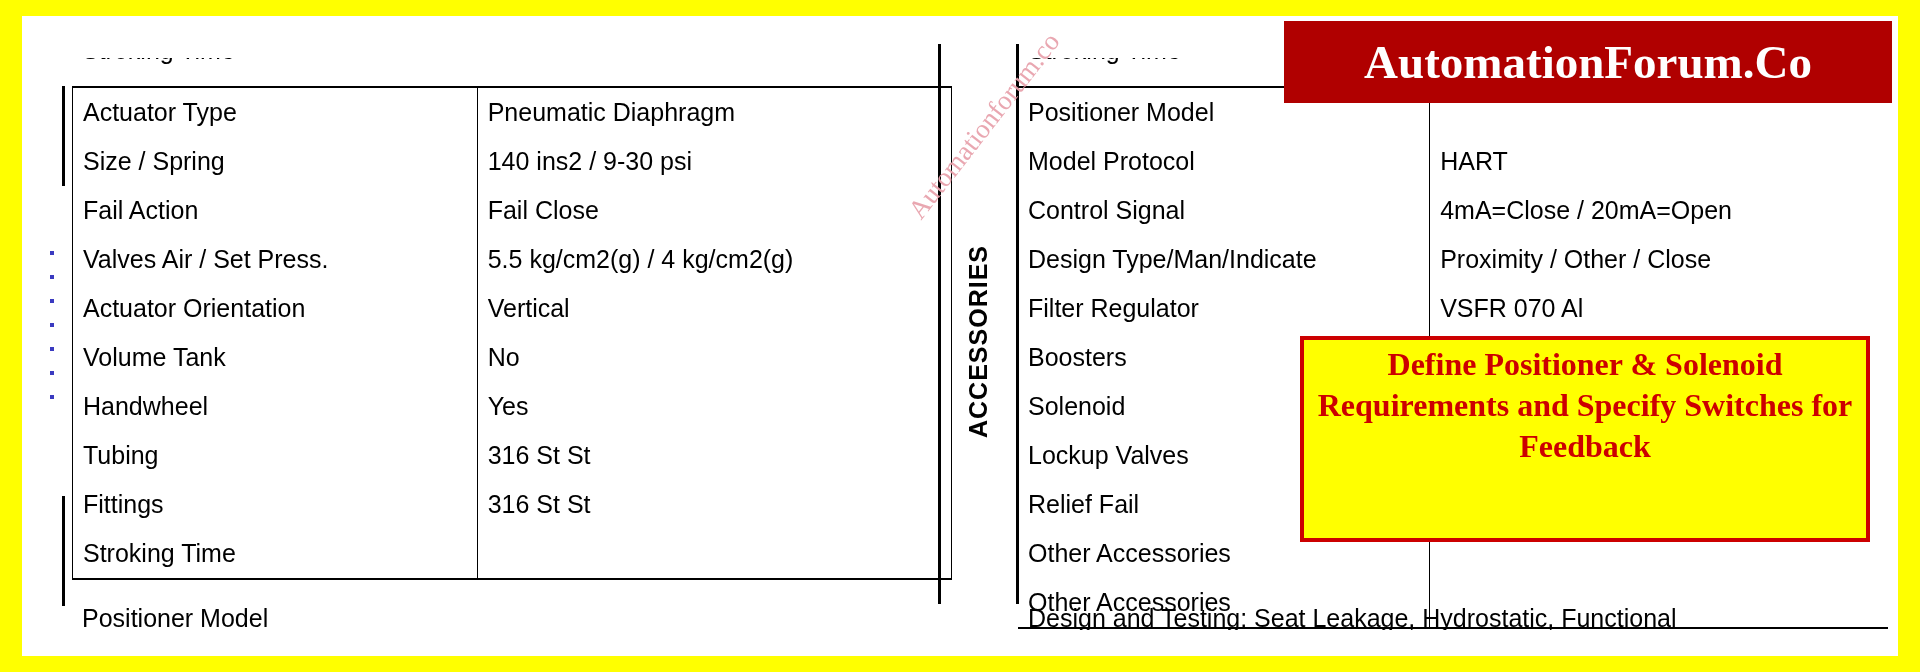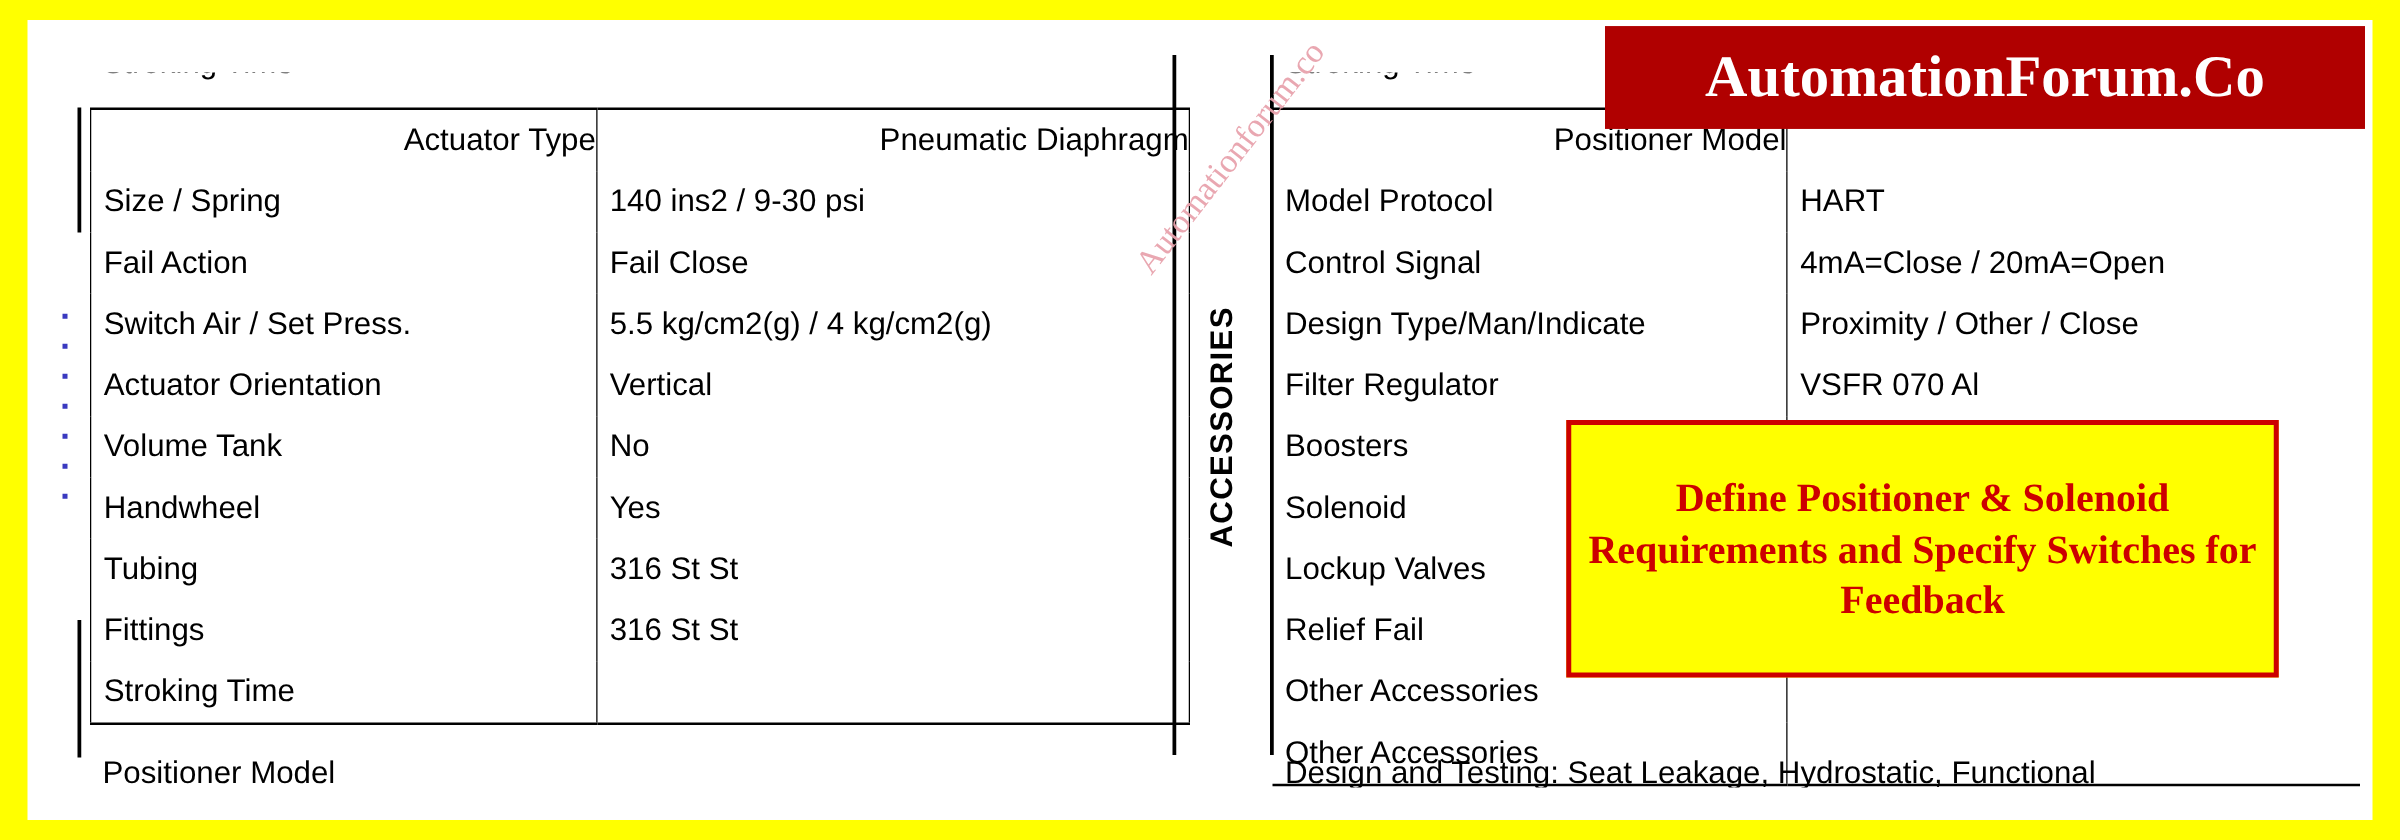--- a/index.html
+++ b/index.html
@@ -43,21 +43,21 @@
   .spec-table td {
     padding: 2px 0 2px 10px;
     border: 1px solid #000000;
     border-top: none;
     border-bottom: none;
     height: 45px;
     vertical-align: middle;
     white-space: nowrap;
     line-height: 1.05;
   }
-  .spec-table tr.top-edge td { border-top: 2px solid #000000; text-align: right; }
+  .spec-table tr.top-edge td { border-top: 2px solid #000000; }
   .spec-table tr.bottom-edge td { border-bottom: 2px solid #000000; }
 
   #left-table {
     left: 50px;
     top: 70px;
     width: 880px;
   }
   #left-table td.lbl { width: 400px; }
   #left-table td.val { width: 470px; }
 
@@ -157,29 +157,28 @@
     font-family: "Liberation Serif", serif;
     font-weight: bold;
     font-size: 47px;
     letter-spacing: 0px;
     white-space: nowrap;
   }
 
   
   #callout {
     position: absolute;
-    left: 1231px;
+    left: 1278px;
     top: 320px;
     width: 570px;
     height: 206px;
     background: #ffff00;
     border: 4px solid #cc0000;
     box-sizing: border-box;
     display: flex;
-    align-items: center;
     justify-content: center;
     padding: 4px 10px;
   }
   #callout p {
     margin: 0;
     text-align: center;
     color: #cc0000;
     font-family: "Liberation Serif", serif;
     font-weight: bold;
     font-size: 32px;
@@ -248,21 +247,21 @@
         </tr>
         <tr>
           <td class="lbl">Size / Spring</td>
           <td class="val">140 ins2 / 9-30 psi</td>
         </tr>
         <tr>
           <td class="lbl">Fail Action</td>
           <td class="val">Fail Close</td>
         </tr>
         <tr>
-          <td class="lbl">Switch Air / Set Press.</td>
+          <td class="lbl">Valves Air / Set Press.</td>
           <td class="val">5.5 kg/cm2(g) / 4 kg/cm2(g)</td>
         </tr>
         <tr>
           <td class="lbl">Actuator Orientation</td>
           <td class="val">Vertical</td>
         </tr>
         <tr>
           <td class="lbl">Volume Tank</td>
           <td class="val">No</td>
         </tr>

